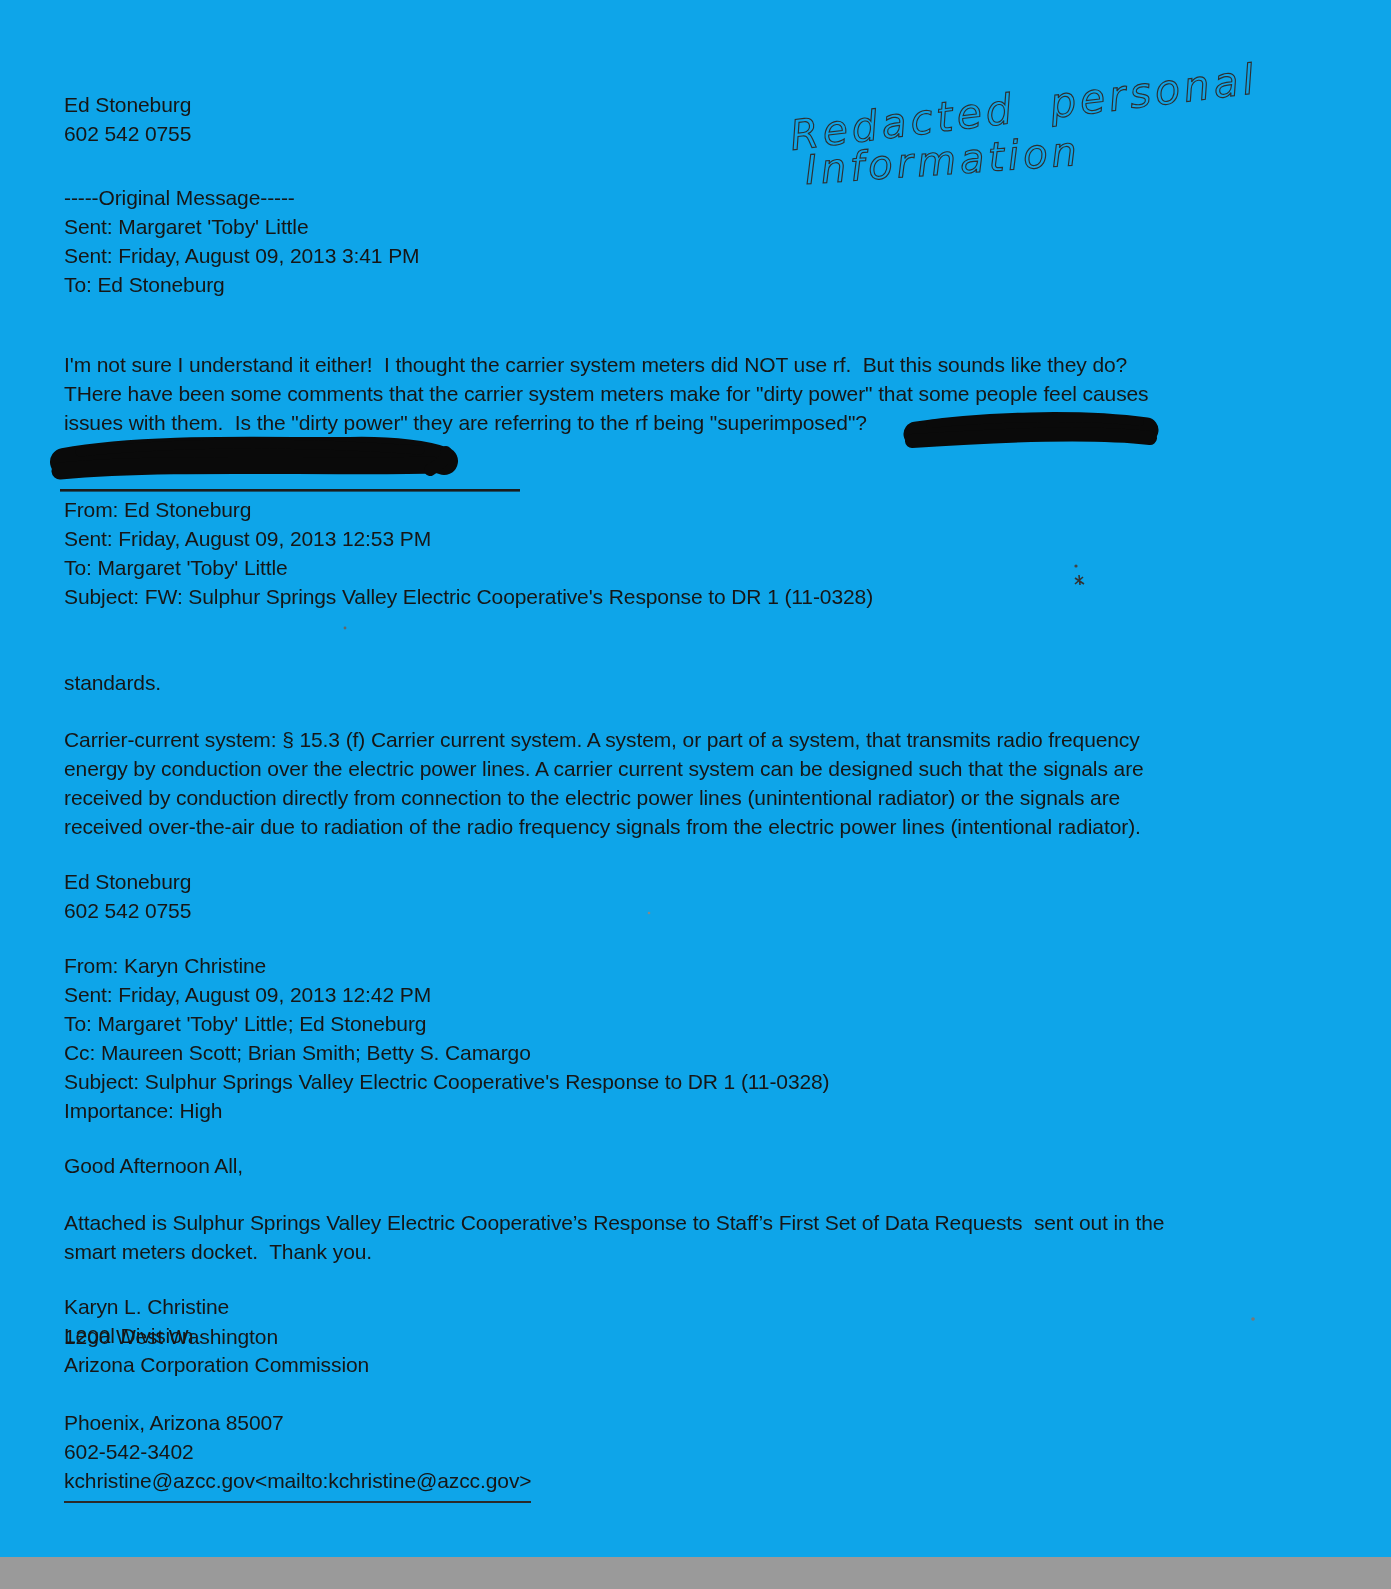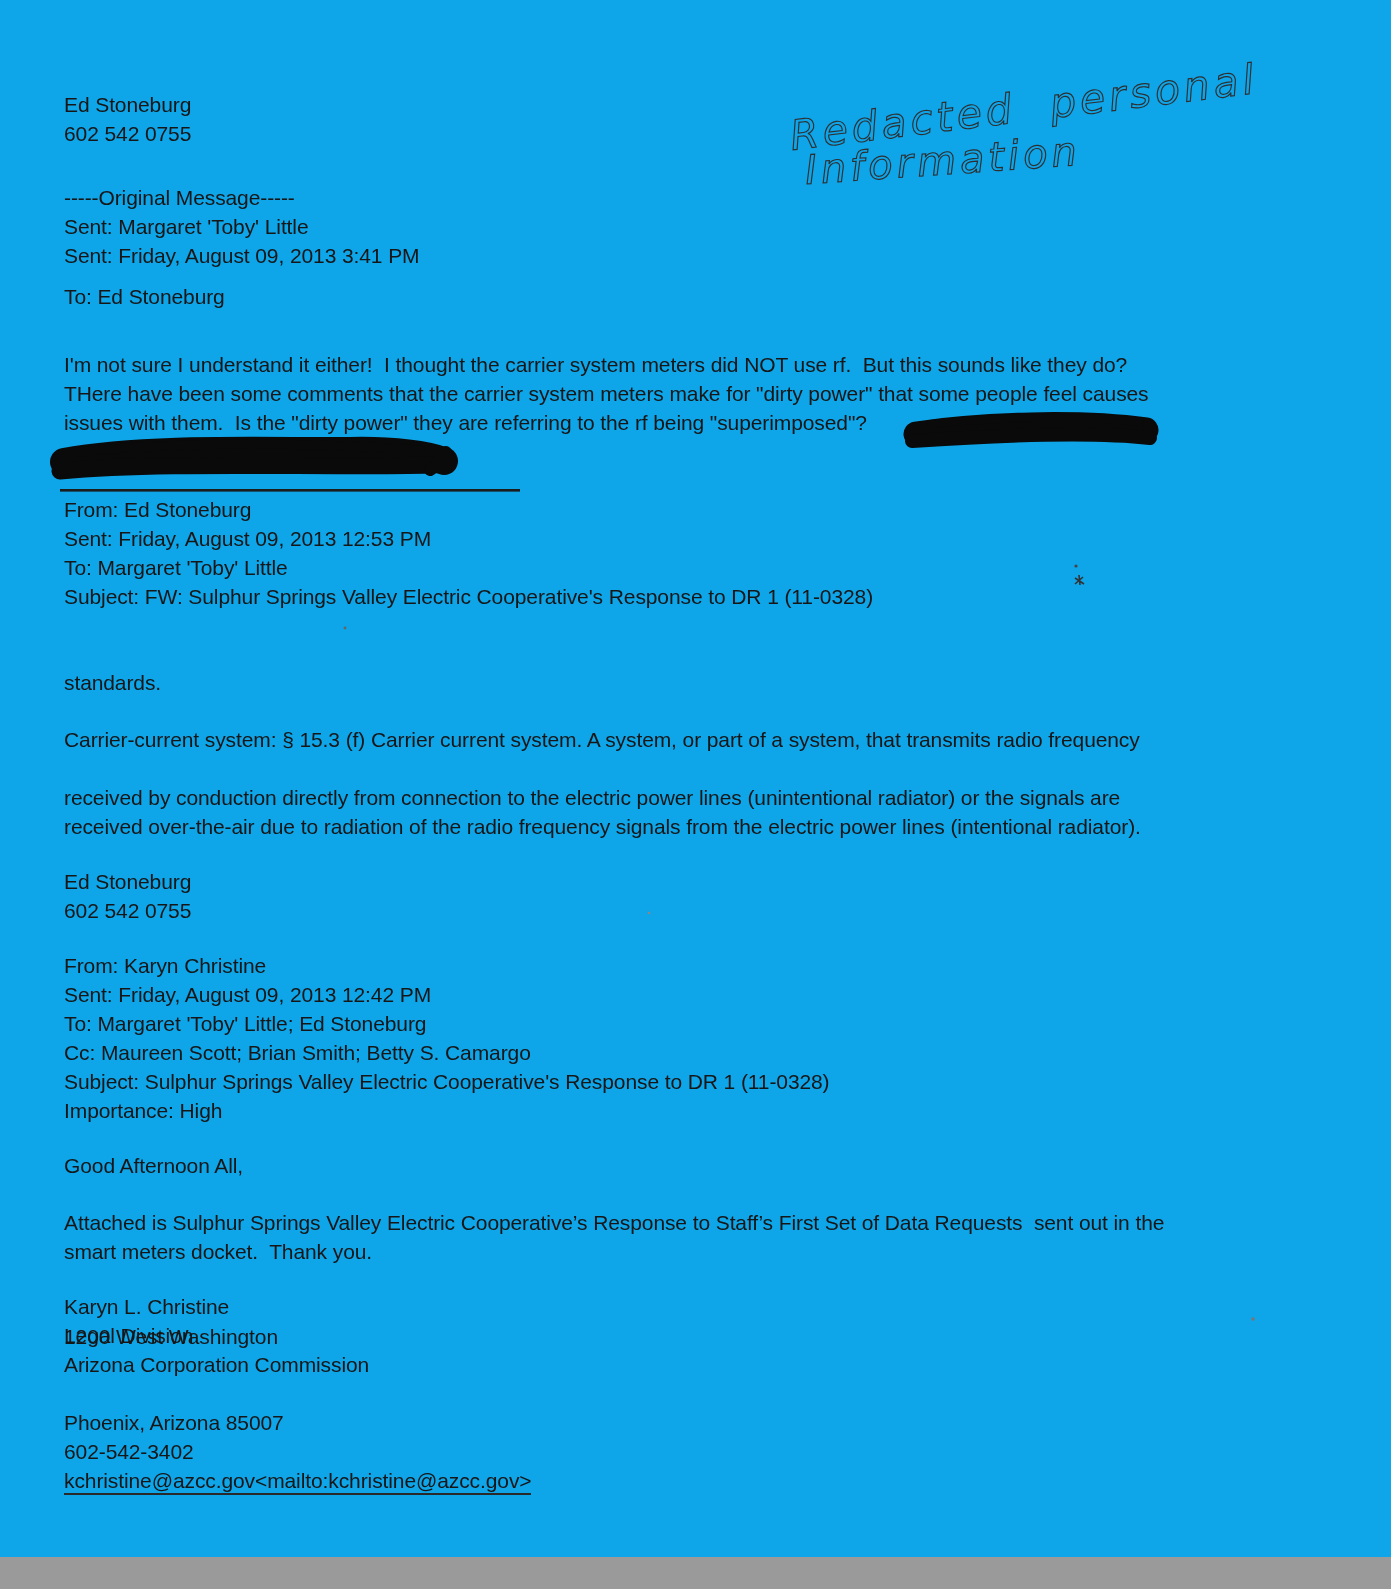--- a/index.html
+++ b/index.html
@@ -16,21 +16,21 @@
     position:absolute;
     left:64px;
     font-size:21px;
     letter-spacing:-0.1px;
     white-space:pre;
     line-height:26px;
     color:#161616;
   }
   .ulink{
     border-bottom:2px solid #2a2a2a;
-    padding-bottom:1px;
+    padding-bottom:9px;
   }
   #overlay{
     position:absolute;inset:0;
     width:1391px;height:1589px;
     pointer-events:none;
   }
   .hw{
     font-family:"DejaVu Sans",sans-serif;
     font-style:italic;
     fill:none;
@@ -44,34 +44,35 @@
 <body>
 
 <div id="page">
 
   <div class="ln" style="top:92px">Ed Stoneburg</div>
   <div class="ln" style="top:121px">602 542 0755</div>
 
   <div class="ln" style="top:185px">-----Original Message-----</div>
   <div class="ln" style="top:214px">Sent: Margaret 'Toby' Little</div>
   <div class="ln" style="top:243px">Sent: Friday, August 09, 2013 3:41 PM</div>
-  <div class="ln" style="top:284px">To: Ed Stoneburg</div>
+  <div class="ln" style="top:272px">To: Ed Stoneburg</div>
 
   <div class="ln" style="top:352px">I'm not sure I understand it either!  I thought the carrier system meters did NOT use rf.  But this sounds like they do?</div>
   <div class="ln" style="top:381px">THere have been some comments that the carrier system meters make for "dirty power" that some people feel causes</div>
   <div class="ln" style="top:410px">issues with them.  Is the "dirty power" they are referring to the rf being "superimposed"?</div>
 
   <div class="ln" style="top:497px">From: Ed Stoneburg</div>
   <div class="ln" style="top:526px">Sent: Friday, August 09, 2013 12:53 PM</div>
   <div class="ln" style="top:555px">To: Margaret 'Toby' Little</div>
   <div class="ln" style="top:584px">Subject: FW: Sulphur Springs Valley Electric Cooperative's Response to DR 1 (11-0328)</div>
 
   <div class="ln" style="top:670px">standards.</div>
 
   <div class="ln" style="top:727px">Carrier-current system: § 15.3 (f) Carrier current system. A system, or part of a system, that transmits radio frequency</div>
+  <div class="ln" style="top:756px">energy by conduction over the electric power lines. A carrier current system can be designed such that the signals are</div>
   <div class="ln" style="top:785px">received by conduction directly from connection to the electric power lines (unintentional radiator) or the signals are</div>
   <div class="ln" style="top:814px">received over-the-air due to radiation of the radio frequency signals from the electric power lines (intentional radiator).</div>
 
   <div class="ln" style="top:869px">Ed Stoneburg</div>
   <div class="ln" style="top:898px">602 542 0755</div>
 
   <div class="ln" style="top:953px">From: Karyn Christine</div>
   <div class="ln" style="top:982px">Sent: Friday, August 09, 2013 12:42 PM</div>
   <div class="ln" style="top:1011px">To: Margaret 'Toby' Little; Ed Stoneburg</div>
   <div class="ln" style="top:1040px">Cc: Maureen Scott; Brian Smith; Betty S. Camargo</div>

